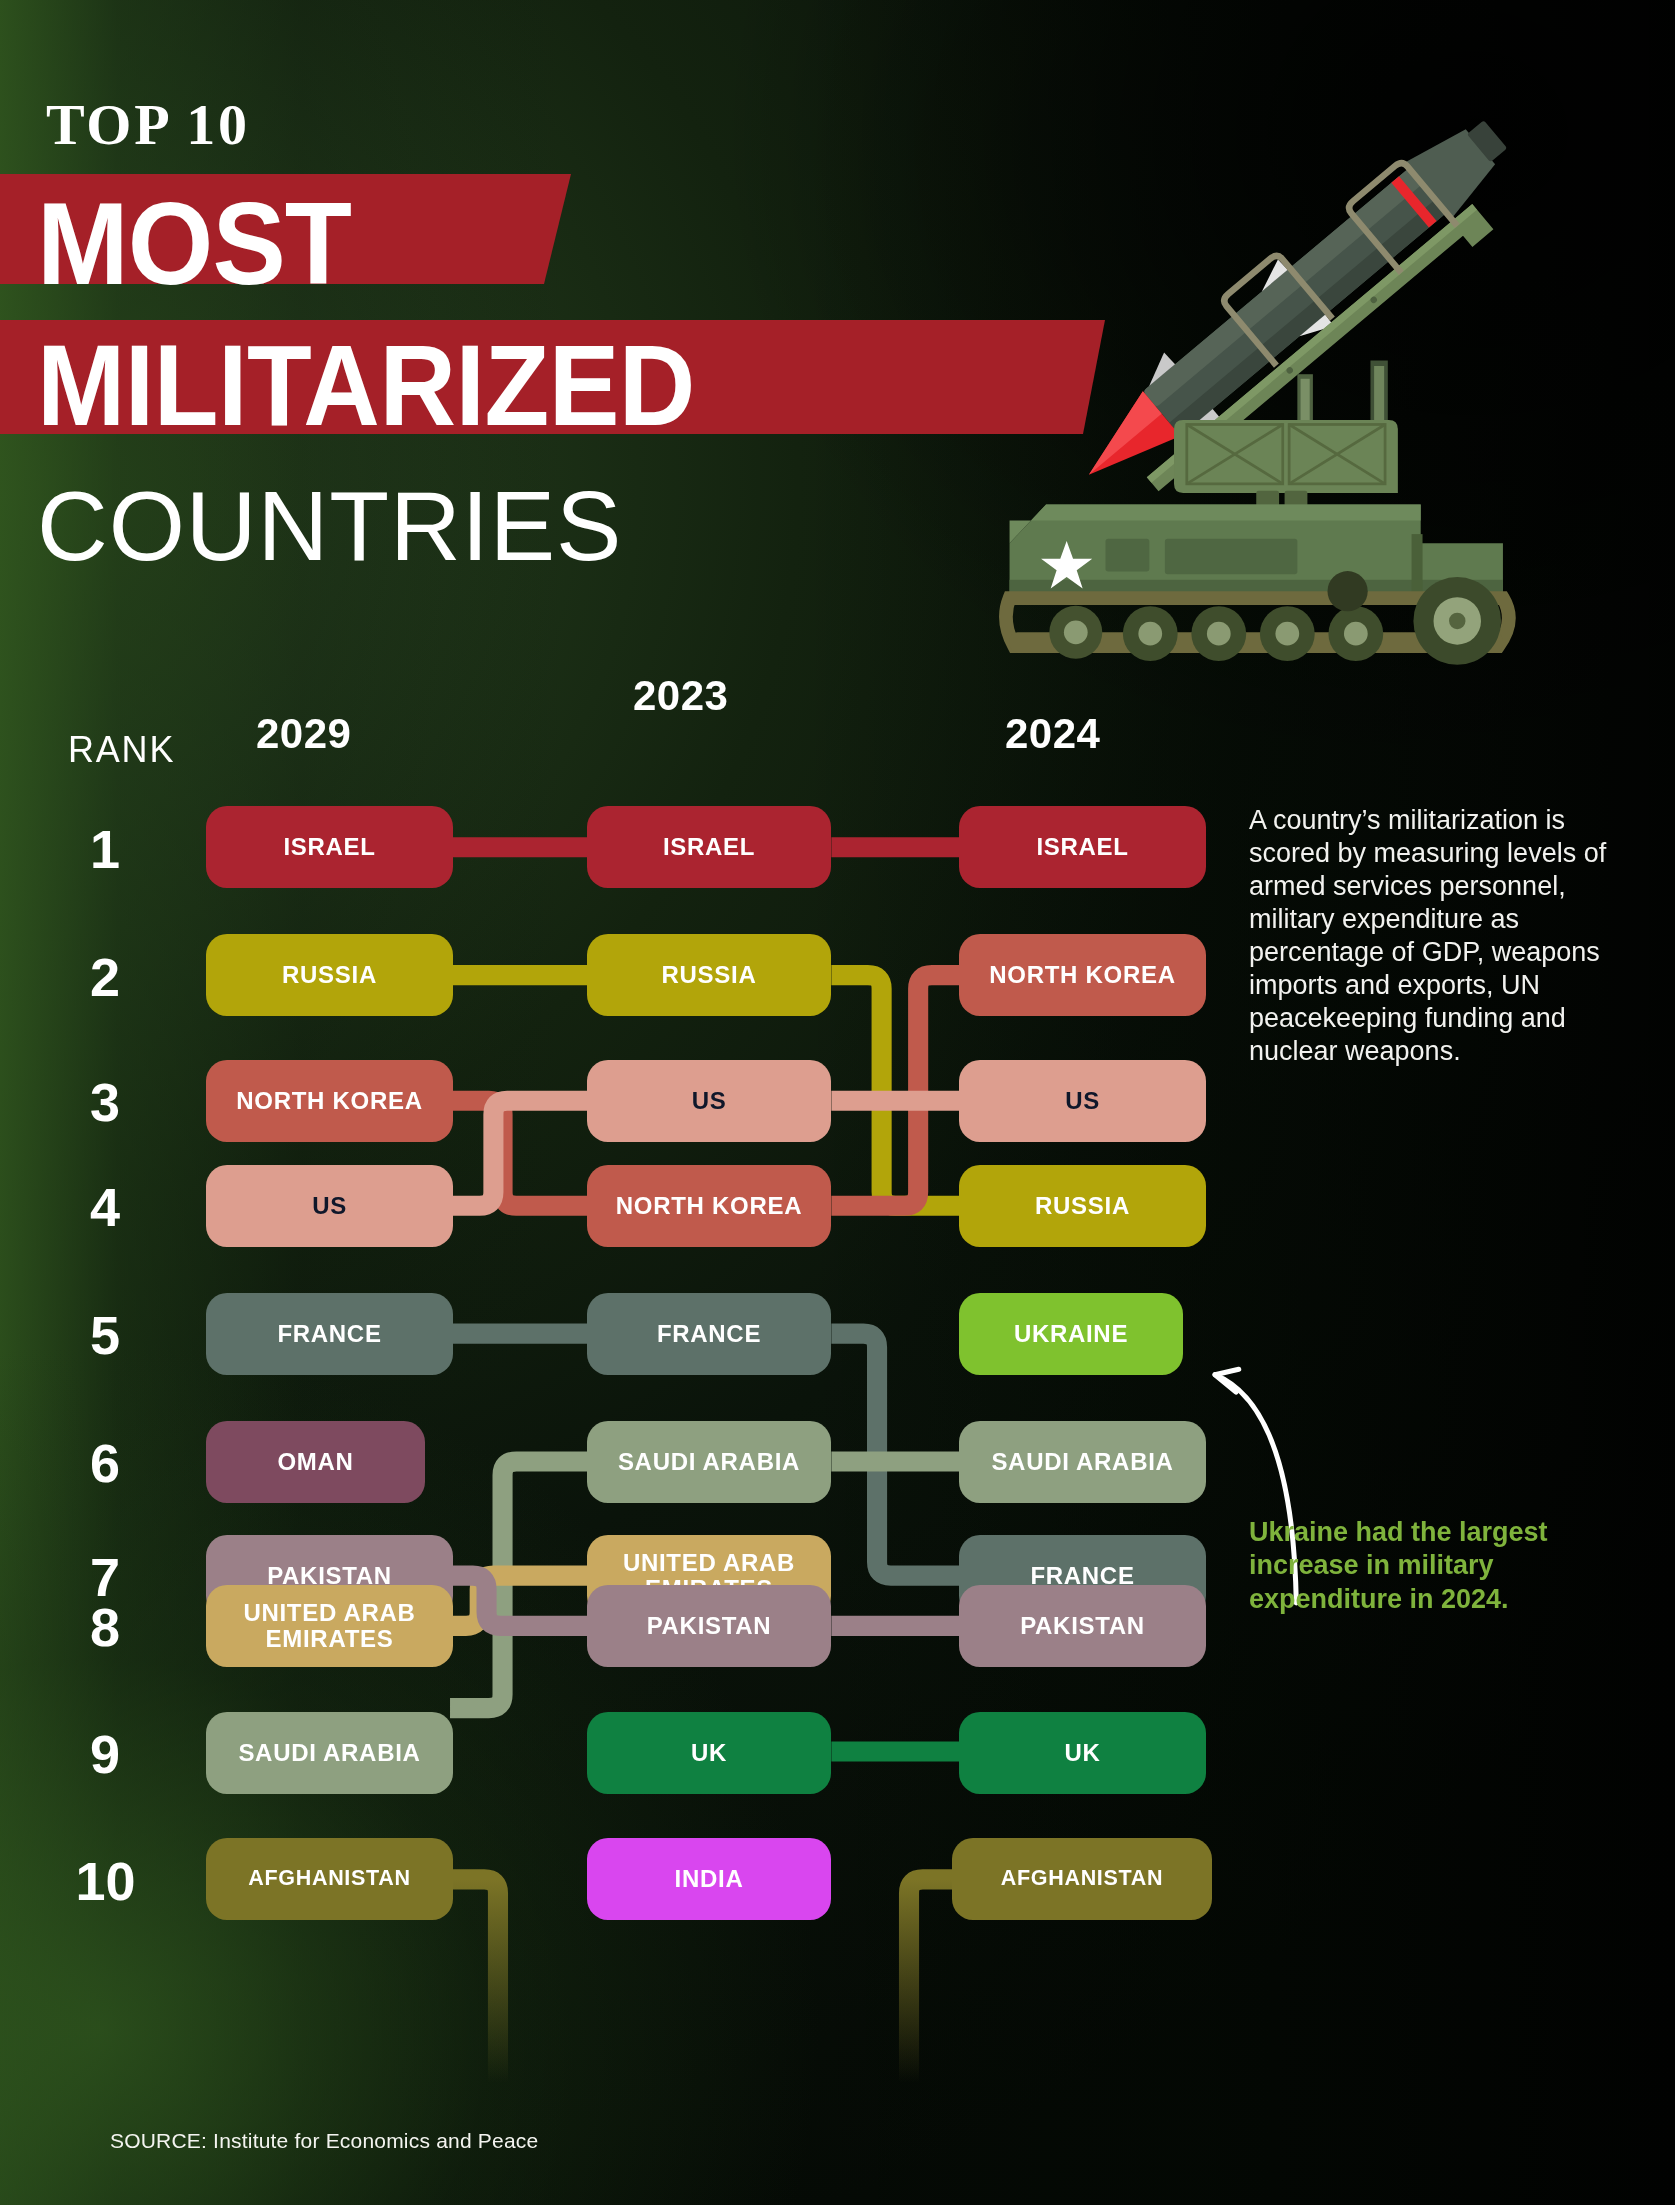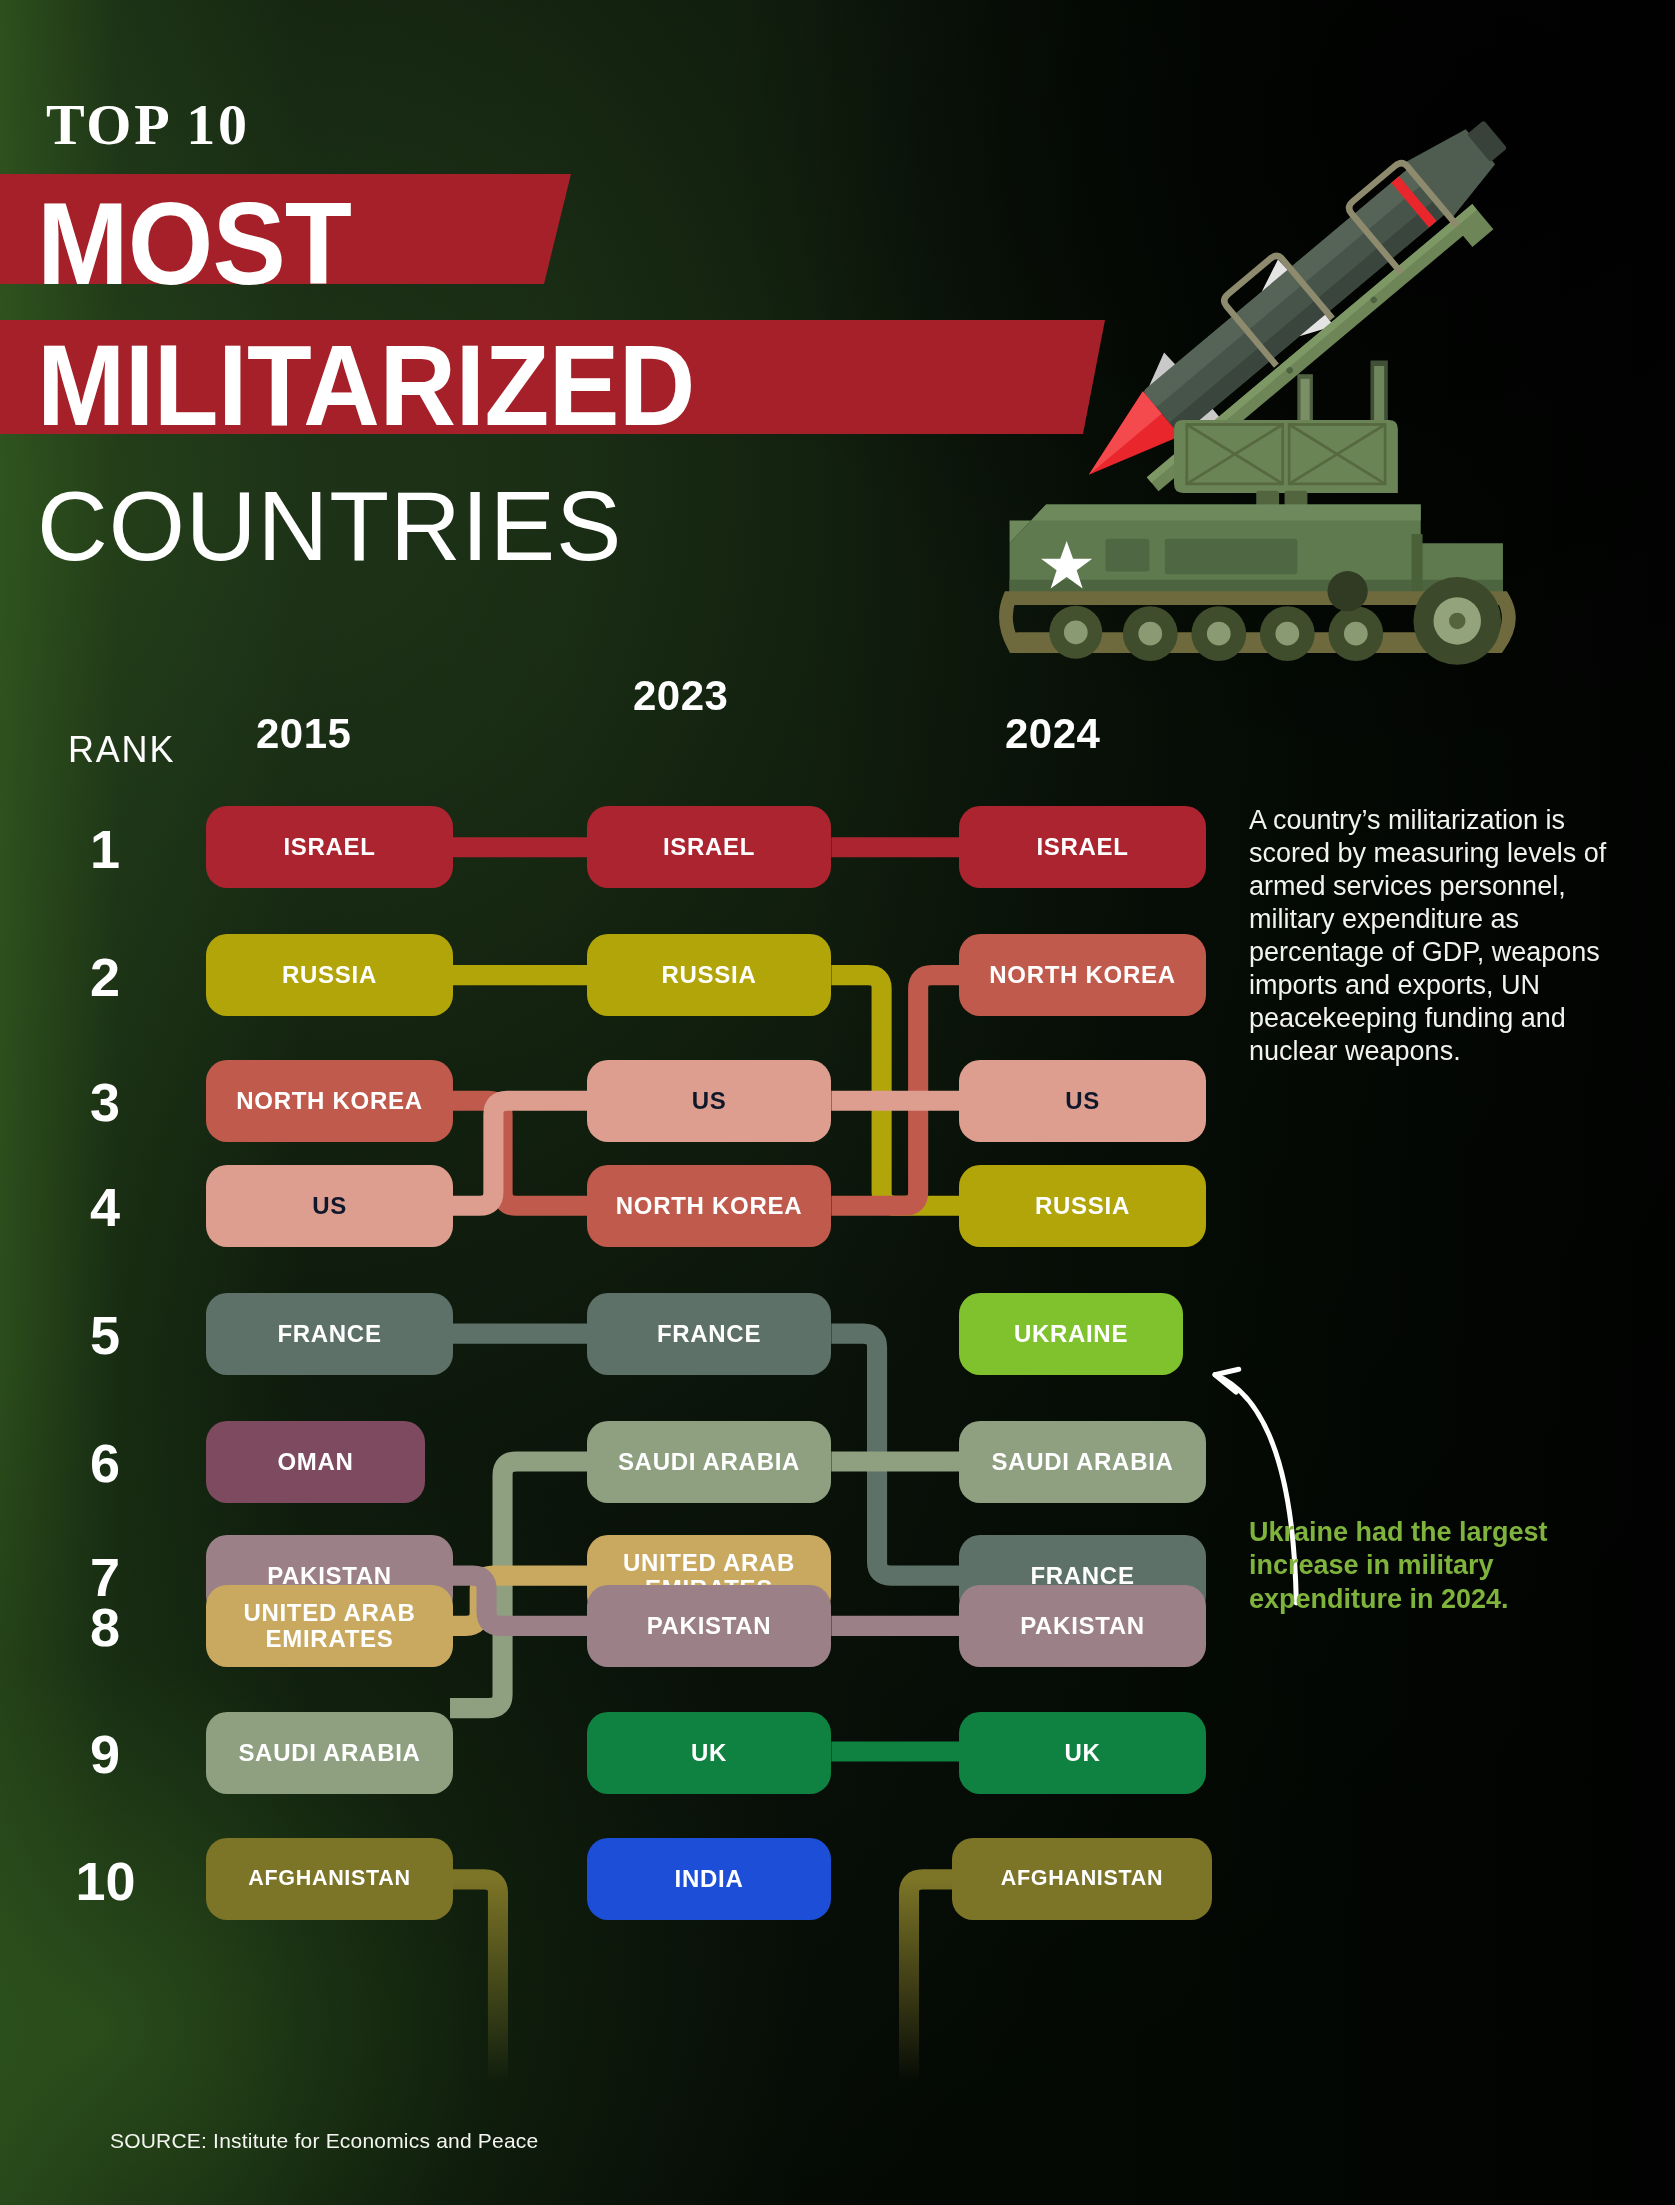--- a/index.html
+++ b/index.html
@@ -157,21 +157,21 @@
           <circle cx="818" cy="1258" r="26" fill="#8a9a72"></circle>
         <circle cx="1040" cy="1230" r="96" fill="#3c4a2b"></circle>
           <circle cx="1040" cy="1230" r="52" fill="#93a37b"></circle>
           <circle cx="1040" cy="1230" r="18" fill="#55643f"></circle>
         <circle cx="800" cy="1165" r="44" fill="#313a22"></circle>
       </g>
     </svg>
   </div>
 
   <div class="rank-head">RANK</div>
-  <div class="col-head" style="left:256px;top:710px;">2015</div>
+  <div class="col-head" style="left:256px;top:710px;">2029</div>
   <div class="col-head" style="left:633px;top:672px;">2023</div>
   <div class="col-head" style="left:1005px;top:710px;">2024</div>
 
   <svg class="links" viewBox="0 0 3669 4828" xmlns="http://www.w3.org/2000/svg">
     <defs>
       <linearGradient id="fadeOlive" x1="0" y1="0" x2="0" y2="1">
         <stop offset="0%" stop-color="#7c7426" stop-opacity="1"></stop>
         <stop offset="100%" stop-color="#7c7426" stop-opacity="0"></stop>
       </linearGradient>
       <linearGradient id="fadeOlive2" x1="0" y1="0" x2="0" y2="1">
@@ -247,21 +247,21 @@
 
   <div class="pill" style="left:587px;top:806px;width:244px;height:82px;background:#ab2430;">ISRAEL</div>
   <div class="pill" style="left:587px;top:934px;width:244px;height:82px;background:#b2a50a;">RUSSIA</div>
   <div class="pill dark" style="left:587px;top:1060px;width:244px;height:82px;background:#dd9e8f;">US</div>
   <div class="pill" style="left:587px;top:1165px;width:244px;height:82px;background:#c05a4c;">NORTH KOREA</div>
   <div class="pill" style="left:587px;top:1293px;width:244px;height:82px;background:#5d7169;">FRANCE</div>
   <div class="pill" style="left:587px;top:1421px;width:244px;height:82px;background:#8ea080;">SAUDI ARABIA</div>
   <div class="pill" style="left:587px;top:1535px;width:244px;height:82px;background:#c9a960;">UNITED ARAB EMIRATES</div>
   <div class="pill" style="left:587px;top:1585px;width:244px;height:82px;background:#9b8088;">PAKISTAN</div>
   <div class="pill" style="left:587px;top:1712px;width:244px;height:82px;background:#0f8141;">UK</div>
-  <div class="pill" style="left:587px;top:1838px;width:244px;height:82px;background:#1d4ed8;">INDIA</div>
+  <div class="pill" style="left:587px;top:1838px;width:244px;height:82px;background:#d946ef;">INDIA</div>
 
   <div class="pill" style="left:959px;top:806px;width:247px;height:82px;background:#ab2430;">ISRAEL</div>
   <div class="pill" style="left:959px;top:934px;width:247px;height:82px;background:#c05a4c;">NORTH KOREA</div>
   <div class="pill dark" style="left:959px;top:1060px;width:247px;height:82px;background:#dd9e8f;">US</div>
   <div class="pill" style="left:959px;top:1165px;width:247px;height:82px;background:#b2a50a;">RUSSIA</div>
   <div class="pill" style="left:959px;top:1293px;width:224px;height:82px;background:#7fc22e;">UKRAINE</div>
   <div class="pill" style="left:959px;top:1421px;width:247px;height:82px;background:#8ea080;">SAUDI ARABIA</div>
   <div class="pill" style="left:959px;top:1535px;width:247px;height:82px;background:#5d7169;">FRANCE</div>
   <div class="pill" style="left:959px;top:1585px;width:247px;height:82px;background:#9b8088;">PAKISTAN</div>
   <div class="pill" style="left:959px;top:1712px;width:247px;height:82px;background:#0f8141;">UK</div>

